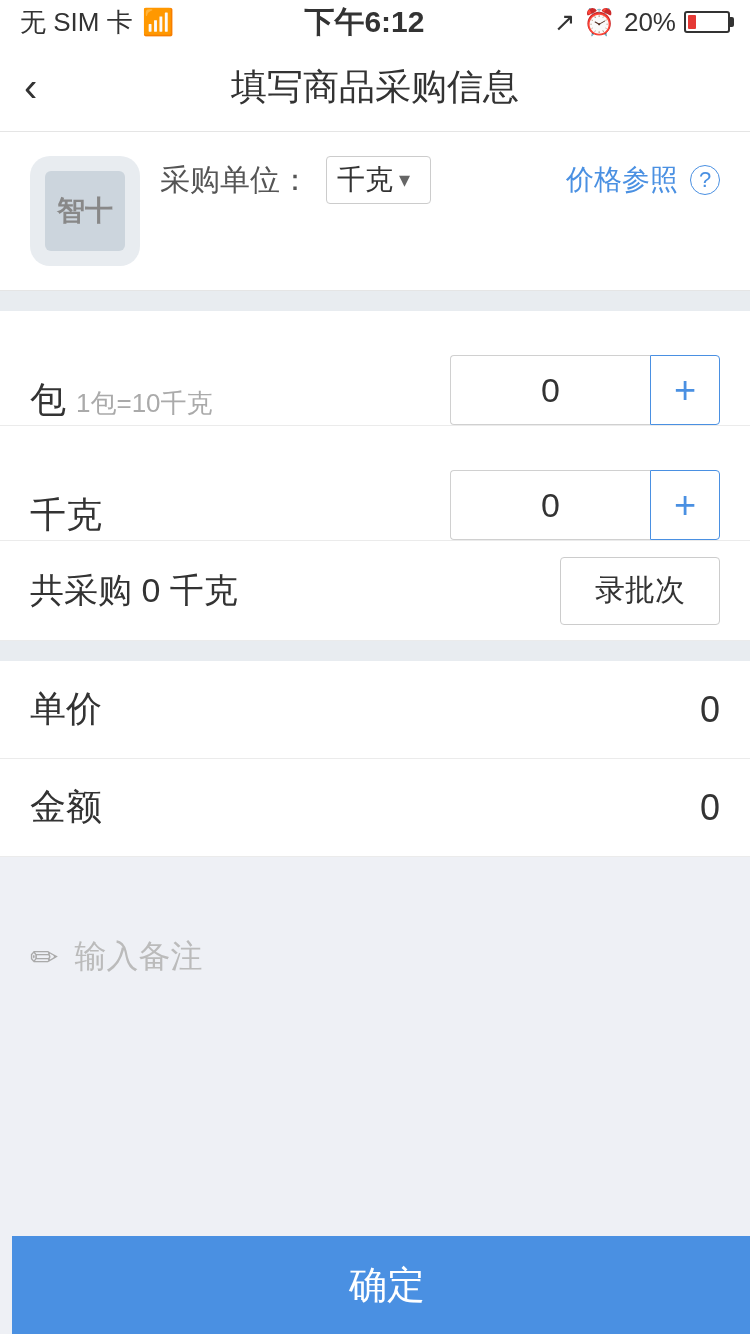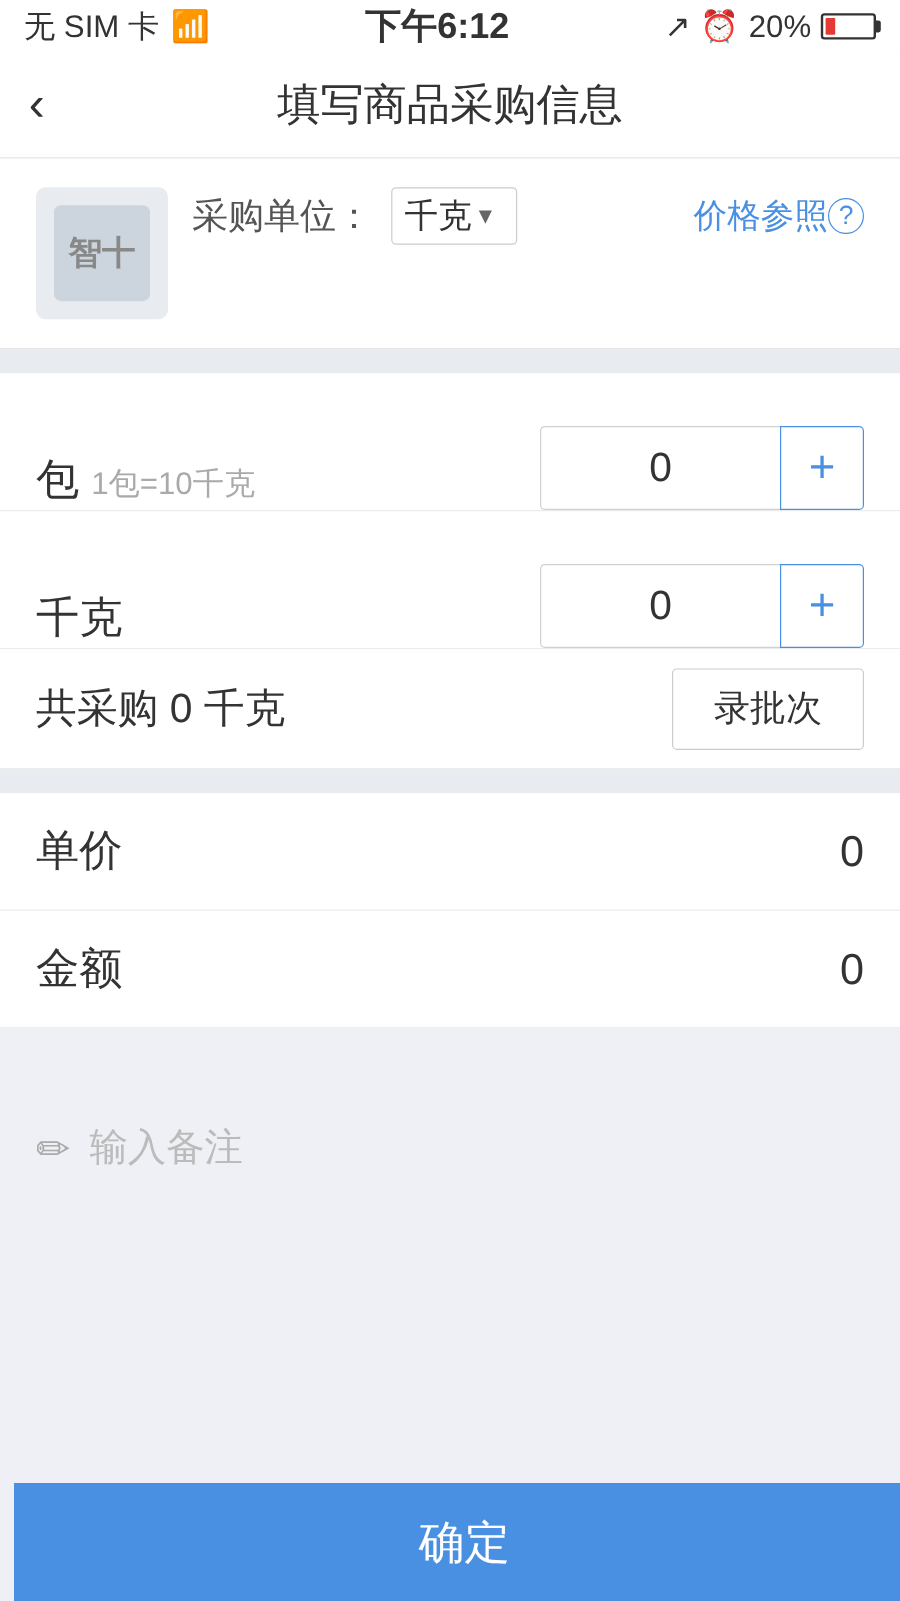--- a/index.html
+++ b/index.html
@@ -61,21 +61,21 @@
       padding: 24px 30px;
       display: flex;
       align-items: flex-start;
       gap: 20px;
       margin-top: 0;
       border-bottom: 1px solid #e5e5e5;
     }
     .product-thumbnail {
       width: 110px; height: 110px;
       background: #e8ecf0;
-      border-radius: 8px;
+      border-radius: 20px;
       display: flex; align-items: center; justify-content: center;
       flex-shrink: 0;
     }
     .product-thumbnail-inner {
       width: 80px; height: 80px;
       background: #ccd5dd;
       border-radius: 6px;
       display: flex; align-items: center; justify-content: center;
       font-size: 28px; color: #888; font-weight: bold;
     }
@@ -91,21 +91,21 @@
     .unit-label { font-size: 30px; color: #555; }
     .unit-select {
       border: 1px solid #ccc; border-radius: 4px;
       padding: 4px 20px 4px 10px;
       font-size: 28px; color: #333;
       background: #fff;
       position: relative; display: inline-flex; align-items: center; gap: 6px;
       cursor: pointer;
     }
     .unit-select-arrow { font-size: 22px; color: #666; }
-    .price-ref { font-size: 28px; color: #4a90e2; margin-left: auto; display: flex; align-items: center; gap: 0; cursor: pointer; }
+    .price-ref { font-size: 28px; color: #4a90e2; margin-left: auto; display: flex; align-items: center; gap: 12px; cursor: pointer; }
     .price-ref-help {
       width: 30px; height: 30px; border-radius: 50%;
       border: 1px solid #4a90e2; color: #4a90e2;
       display: flex; align-items: center; justify-content: center;
       font-size: 22px;
     }
 
     
     .section-divider {
       height: 20px; background: #e8ecf0;

